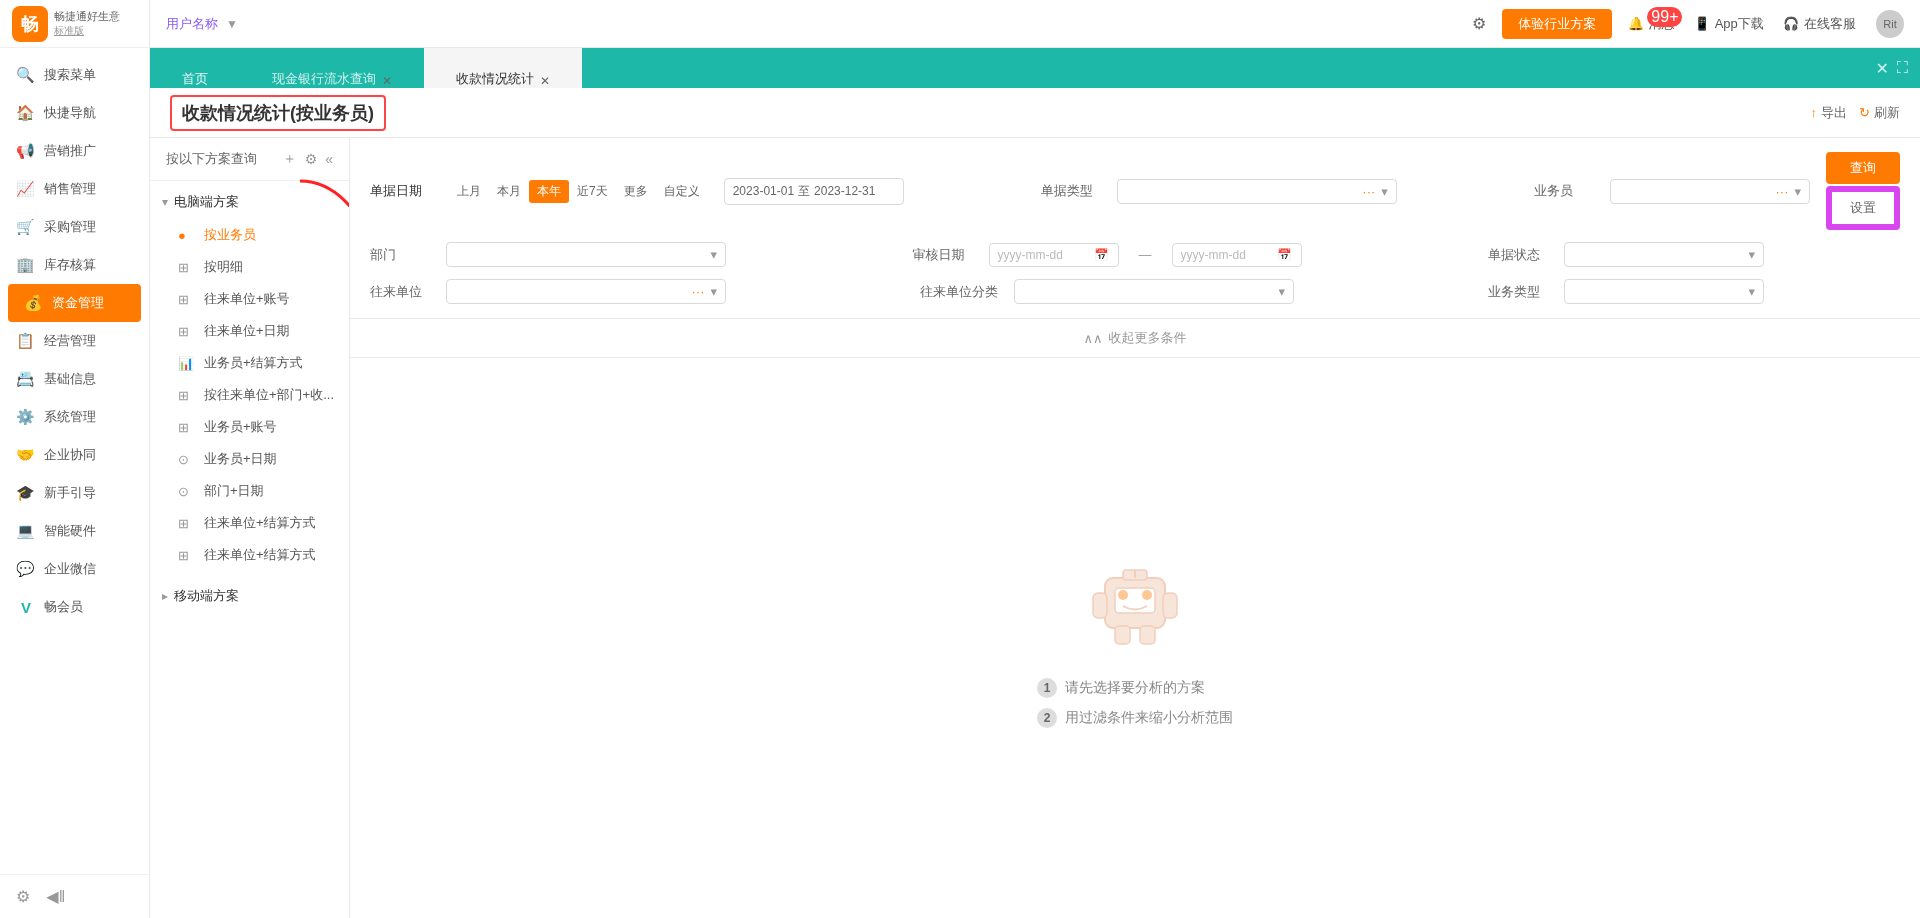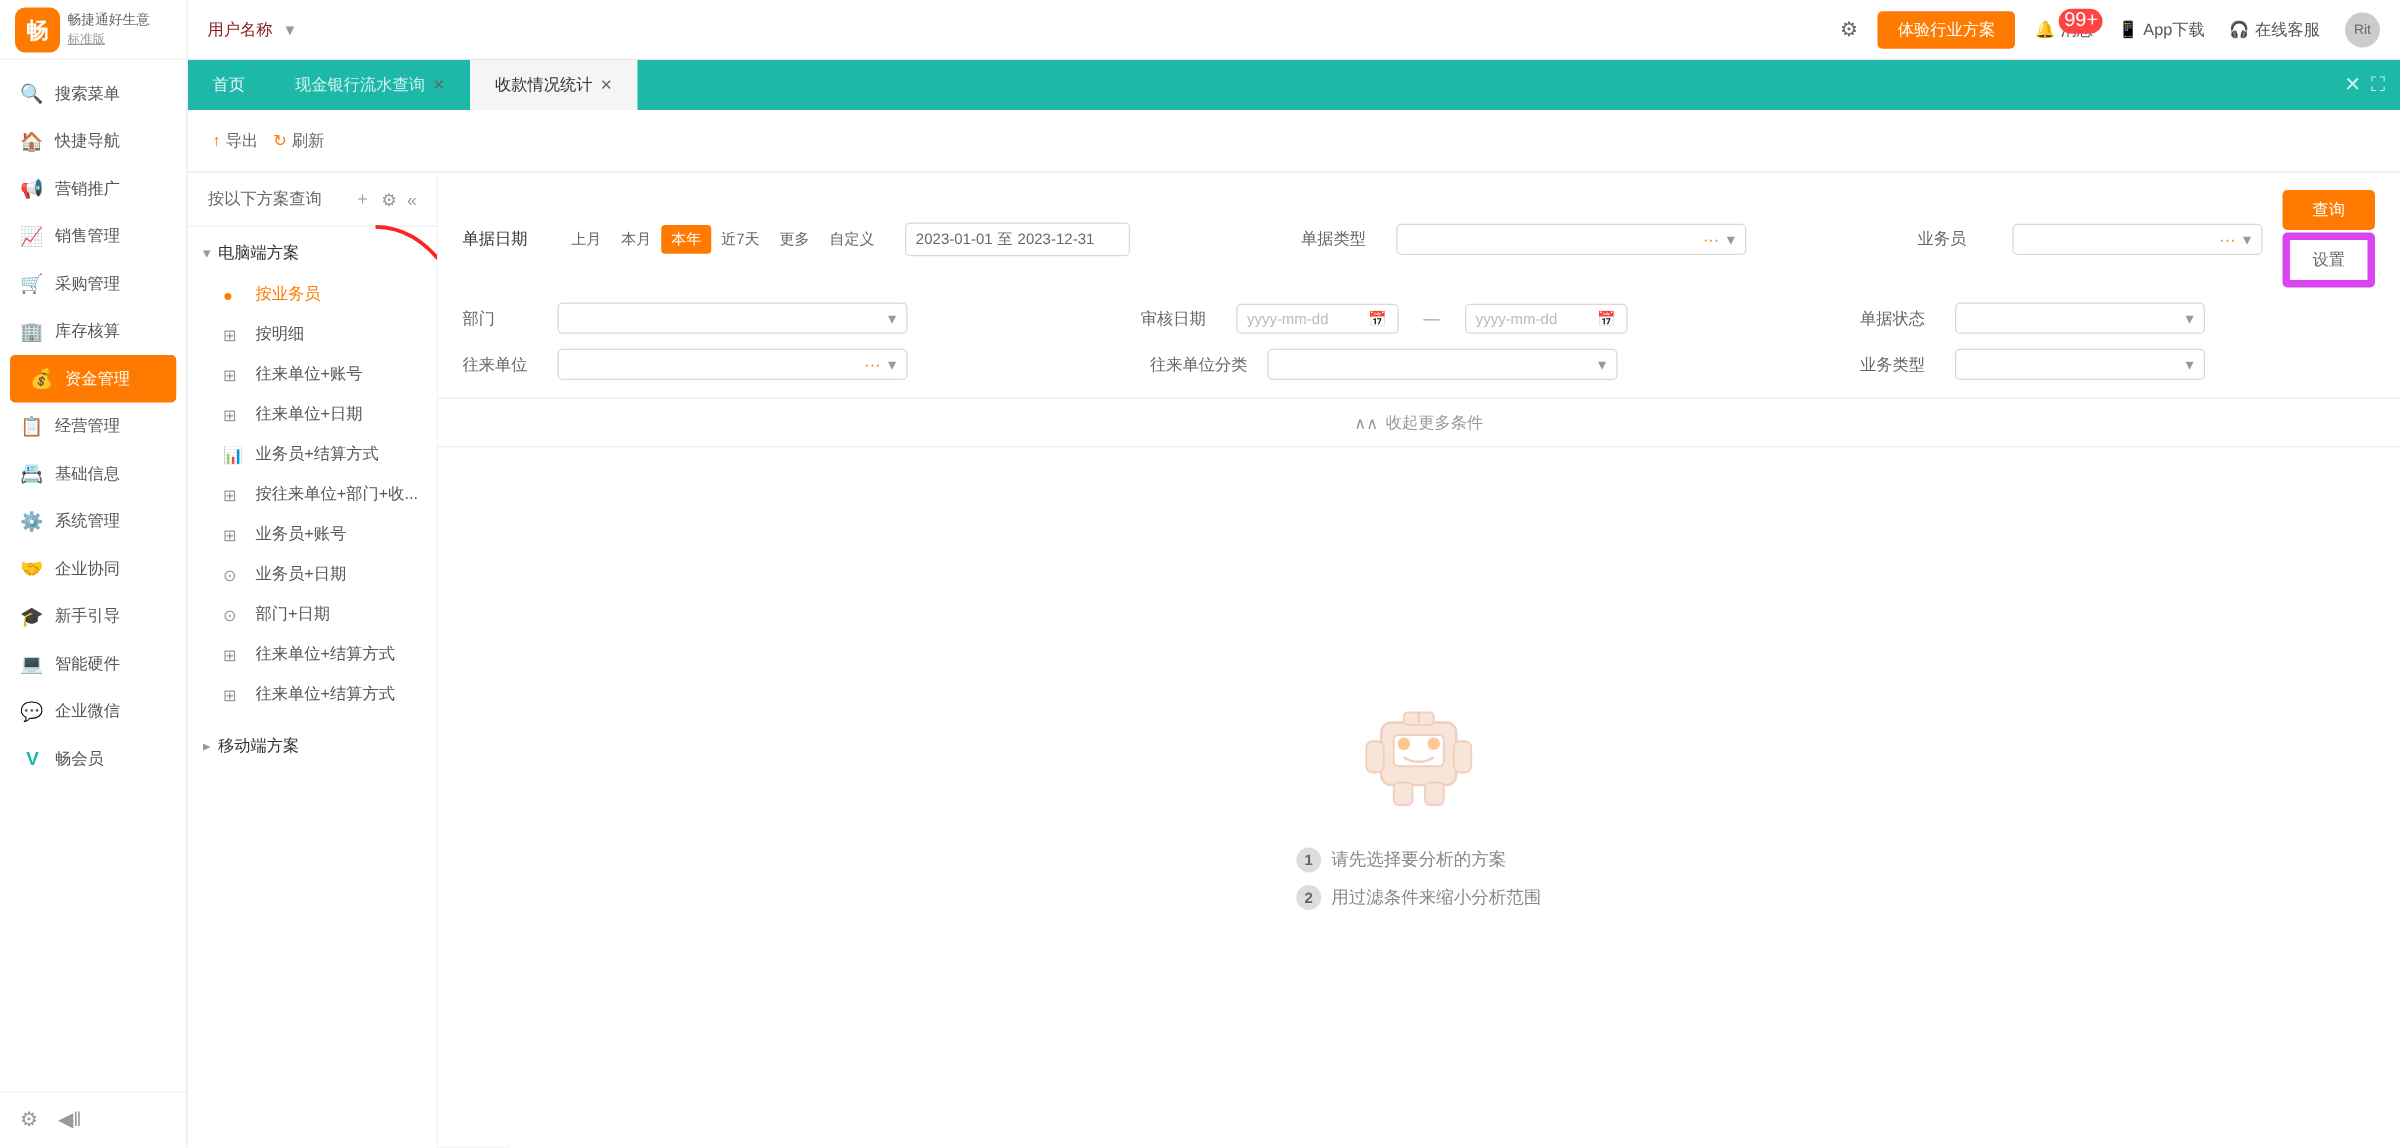--- a/index.html
+++ b/index.html
@@ -39,40 +39,40 @@
     .main {
       margin-left: 150px; display: flex; flex-direction: column; height: 100%;
     }
 
     
     .top-bar {
       height: 48px; background: #fff; border-bottom: 1px solid #e8e8e8;
       display: flex; align-items: center; padding: 0 16px; gap: 16px;
     }
     .breadcrumb-area { display: flex; align-items: center; gap: 8px; flex: 1; }
-    .breadcrumb-text { color: #7f1d1d; font-size: 13px; }
+    .breadcrumb-text { color: #8b5cf6; font-size: 13px; }
     .dropdown-arrow { color: #999; font-size: 12px; cursor: pointer; }
     .gear-btn { color: #666; cursor: pointer; font-size: 16px; }
     .trial-btn {
       background: #ff7a00; color: #fff; border: none; border-radius: 4px;
       padding: 6px 16px; cursor: pointer; font-size: 13px;
     }
     .top-bar-right { display: flex; align-items: center; gap: 20px; }
     .notification-area { display: flex; align-items: center; gap: 4px; cursor: pointer; color: #555; position: relative; }
     .badge { background: #ff4444; color: #fff; border-radius: 10px; font-size: 16px; padding: 1px 4px; position: absolute; top: -8px; right: -8px; }
     .top-action { display: flex; align-items: center; gap: 4px; cursor: pointer; color: #555; font-size: 13px; }
     .user-avatar { width: 28px; height: 28px; background: #ddd; border-radius: 50%; }
 
     
     .tab-bar {
       height: 40px; background: #1db8a8; display: flex; align-items: stretch;
       position: relative;
     }
     .tab-item {
-      display: flex; align-items: center; padding: 0 20px; cursor: pointer;
+      display: flex; align-items: flex-end; padding: 0 32px; cursor: pointer;
       color: rgba(255,255,255,0.8); font-size: 13px; gap: 6px; position: relative;
     }
     .tab-item.active { background: #f5f5f5; color: #333; }
     .tab-close { font-size: 12px; color: #666; cursor: pointer; }
     .tab-home { color: rgba(255,255,255,0.9); }
     .tab-bar-right {
       margin-left: auto; display: flex; align-items: center; padding: 0 12px; gap: 8px;
     }
     .tab-bar-icon { color: rgba(255,255,255,0.8); cursor: pointer; font-size: 16px; }
 
@@ -301,20 +301,21 @@
       <span>收款情况统计</span>
       <span class="tab-close">✕</span>
     </div>
     <div class="tab-bar-right">
       <span class="tab-bar-icon">✕</span>
       <span class="tab-bar-icon">⛶</span>
     </div>
   </div>
 
   <div class="page-header">
+    <div class="page-title-box">收款情况统计(按业务员)</div>
     <div class="page-actions">
       <div class="action-btn">
         <span class="action-btn-icon">↑</span>
         <span>导出</span>
       </div>
       <div class="action-btn">
         <span class="action-btn-icon">↻</span>
         <span>刷新</span>
       </div>
     </div>

